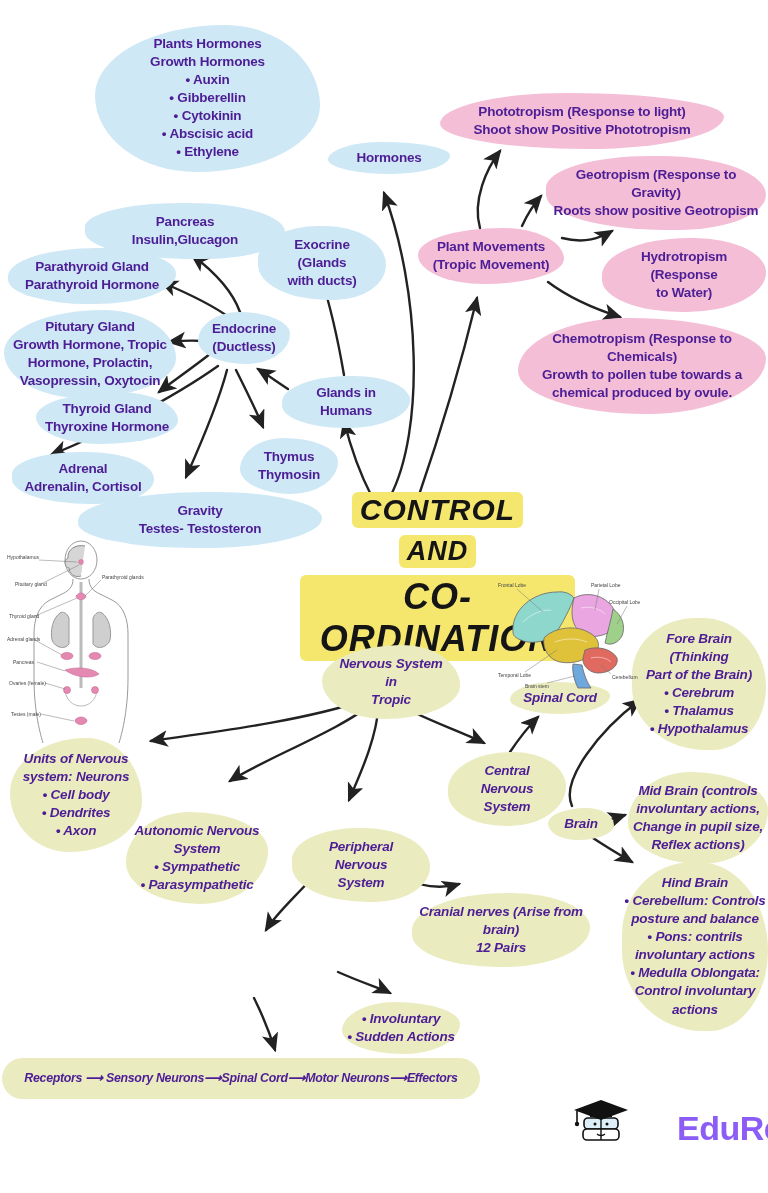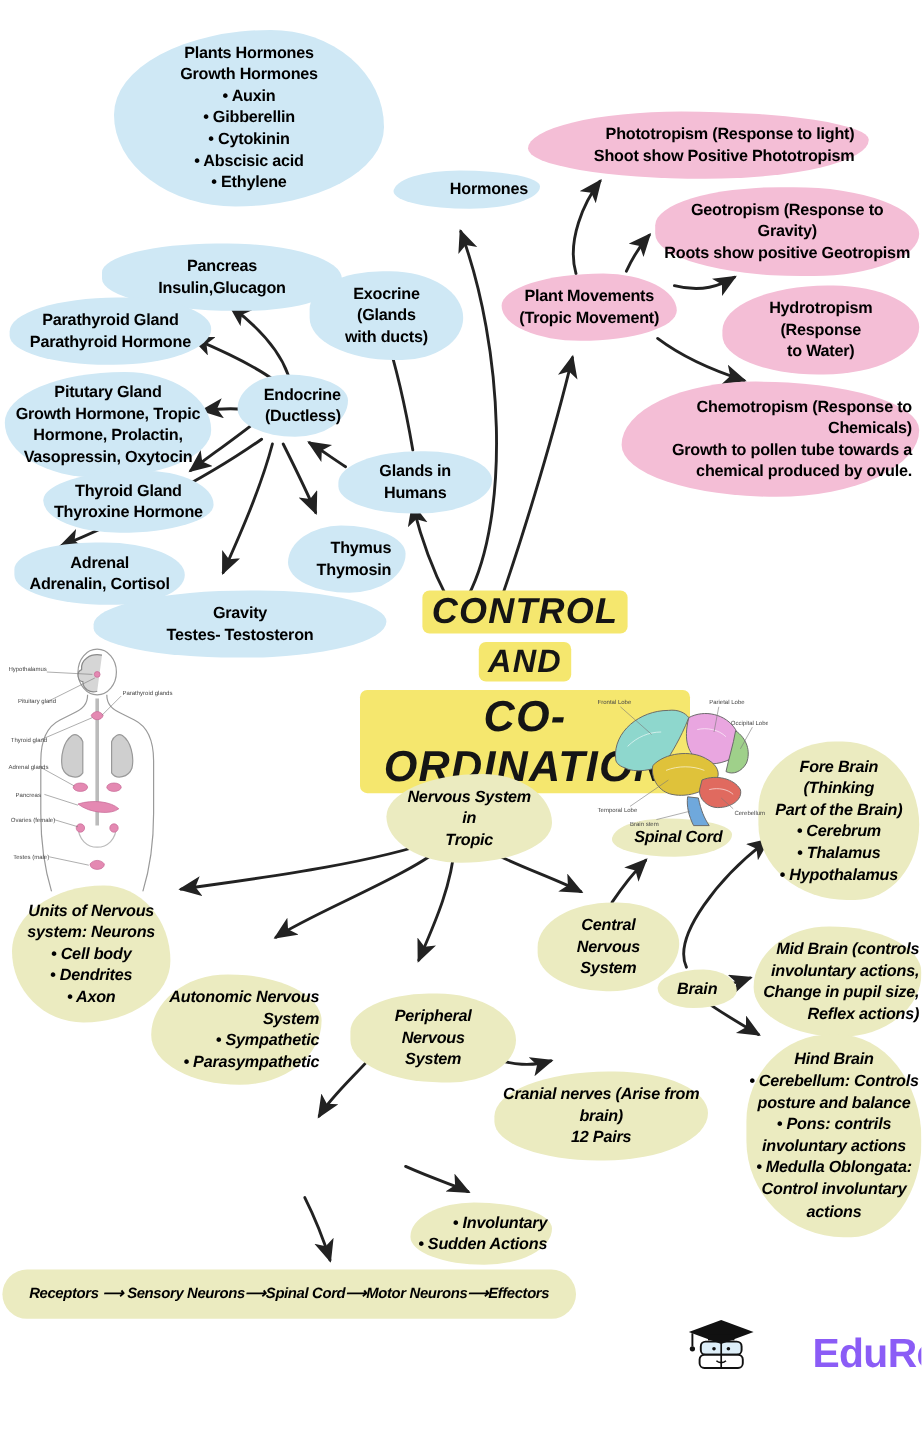--- a/index.html
+++ b/index.html
@@ -3,27 +3,27 @@
 <meta charset="utf-8">
 <style>
   html,body{margin:0;padding:0;background:#fff;}
   .canvas{
     position:relative;width:768px;height:1193px;background:#ffffff;overflow:hidden;
     font-family:"Liberation Sans",sans-serif;color:#1e1e1e;
   }
   svg.arrows{position:absolute;left:0;top:0;width:768px;height:1193px;pointer-events:none;}
   .blob{
     position:absolute;text-align:center;font-weight:700;font-size:13.5px;line-height:1.34;
-    letter-spacing:-0.2px;padding:10px 12px;box-sizing:border-box;color:#000000;
+    letter-spacing:-0.2px;padding:10px 12px;box-sizing:border-box;color:#4c1d95;
   }
   .blue{background:#cfe8f5;}
   .pink{background:#f4bed6;}
   .yellow{background:#ebebc0;font-style:italic;}
   .s1{border-radius:58% 42% 55% 45% / 48% 55% 45% 52%;}
-  .s2{border-radius:45% 55% 48% 52% / 55% 42% 58% 45%;text-align:right;}
+  .s2{border-radius:45% 55% 48% 52% / 55% 42% 58% 45%;}
   .s3{border-radius:50% 50% 42% 58% / 45% 55% 50% 50%;}
   .s4{border-radius:55% 45% 50% 50% / 52% 48% 55% 45%;}
   .s5{border-radius:40px;}
   .title-block{position:absolute;left:300px;top:492px;width:275px;text-align:center;}
   .title-line{display:block;margin-bottom:7px;}
   .hl{
     display:inline-block;background:#f5e76e;border-radius:6px;padding:1px 8px;
     font-weight:700;color:#151515;letter-spacing:1px;font-style:italic;
   }
   .hl.t1{font-size:30px;}

